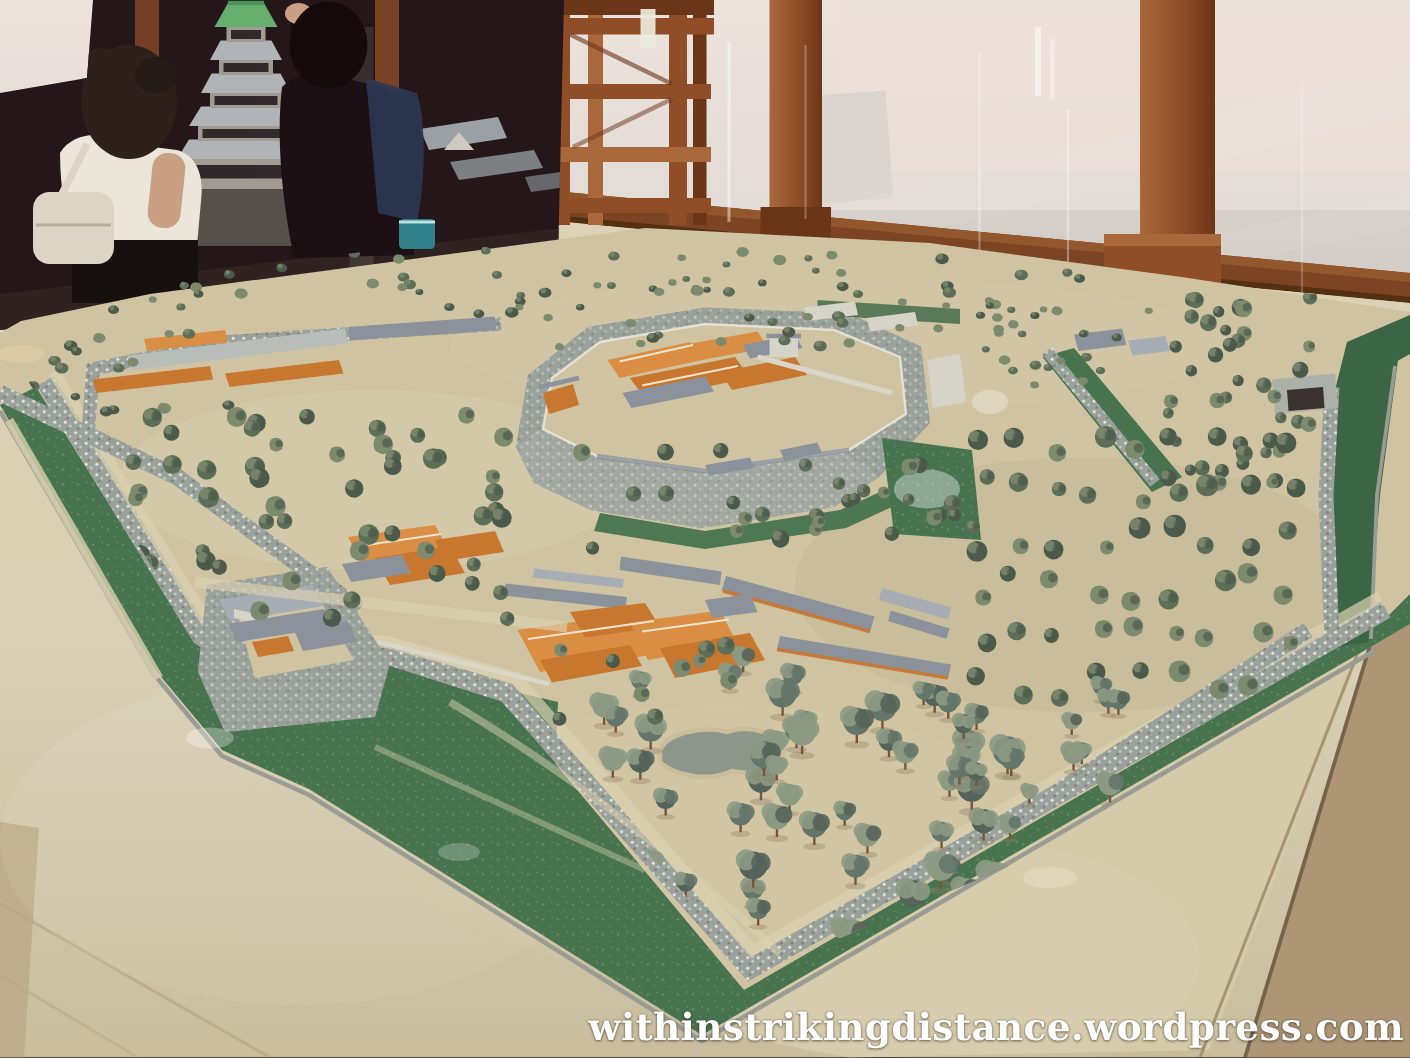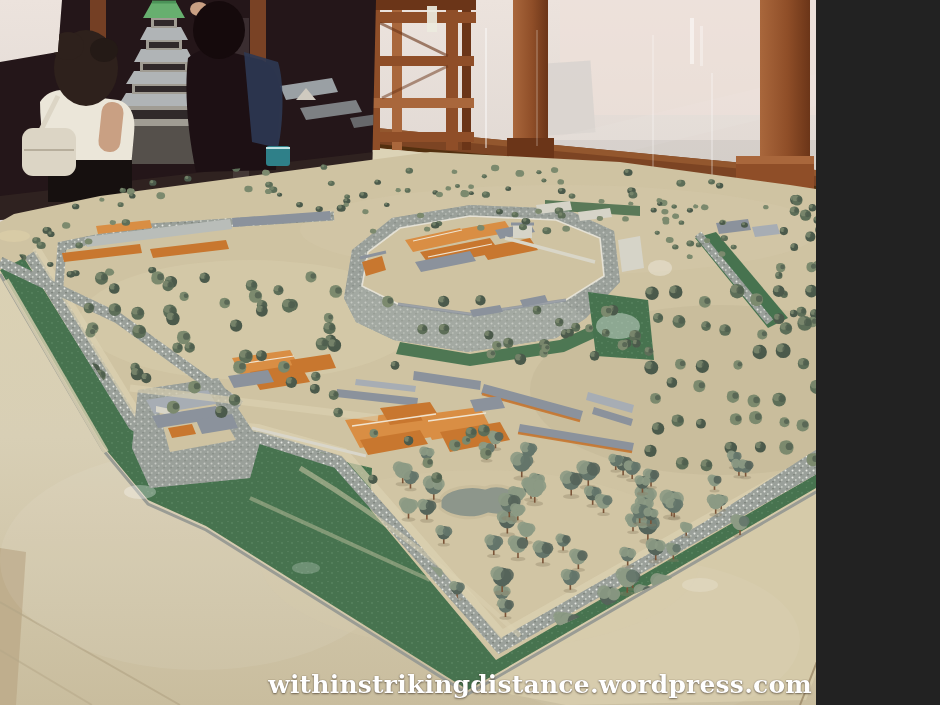--- a/index.html
+++ b/index.html
@@ -9,21 +9,21 @@
     --apron:#d5caa9; --sand:#cfc3a2; --sandLight:#dcd2b2; --sandDark:#bfb292;
     --moat:#47734f; --moatDark:#3c6545; --stone:#9aa09a; --stoneBright:#abb1a9;
     --stoneDark:#767c74; --parapet:#e9e6da; --roofGrey:#8b929c; --roofGreyLight:#a7adb4;
     --orange:#c8772f; --orangeLight:#d98e44; --orangeDark:#a75f24; --whiteBldg:#d6d4c8;
     --treeDark:#4b5a4b; --tree:#5d6e58; --treeLight:#7c8a6e; --pine:#64756a;
     --pineLight:#8c9a84; --trunk:#7a5438; --keepGrey:#b9bdbf; --keepDark:#322b2c;
     --keepGreen:#6cb874; --skin:#c9a083; --shirt:#ebe6d9; --bag:#dcd5c5;
     --navy:#2e3953; --teal:#2f8089; --pond:#8d968b;
   }
   html,body{margin:0;padding:0;background:#222;}
-  .stage{position:relative;width:816px;height:705px;overflow:hidden;
+  .stage{position:relative;width:940px;height:705px;overflow:hidden;
          font-family:"DejaVu Sans",sans-serif;}
   .stage svg{position:absolute;left:0;top:0;display:block;}
   .watermark{position:absolute;right:4px;bottom:6px;color:#fff;
     font-family:"DejaVu Serif","Liberation Serif",serif;font-weight:bold;
     font-size:25px;letter-spacing:.2px;white-space:nowrap;
     text-shadow:0 1px 2px rgba(40,30,20,.55), 0 0 1px rgba(60,45,30,.6);}
 </style>
 </head>
 <body>
 

